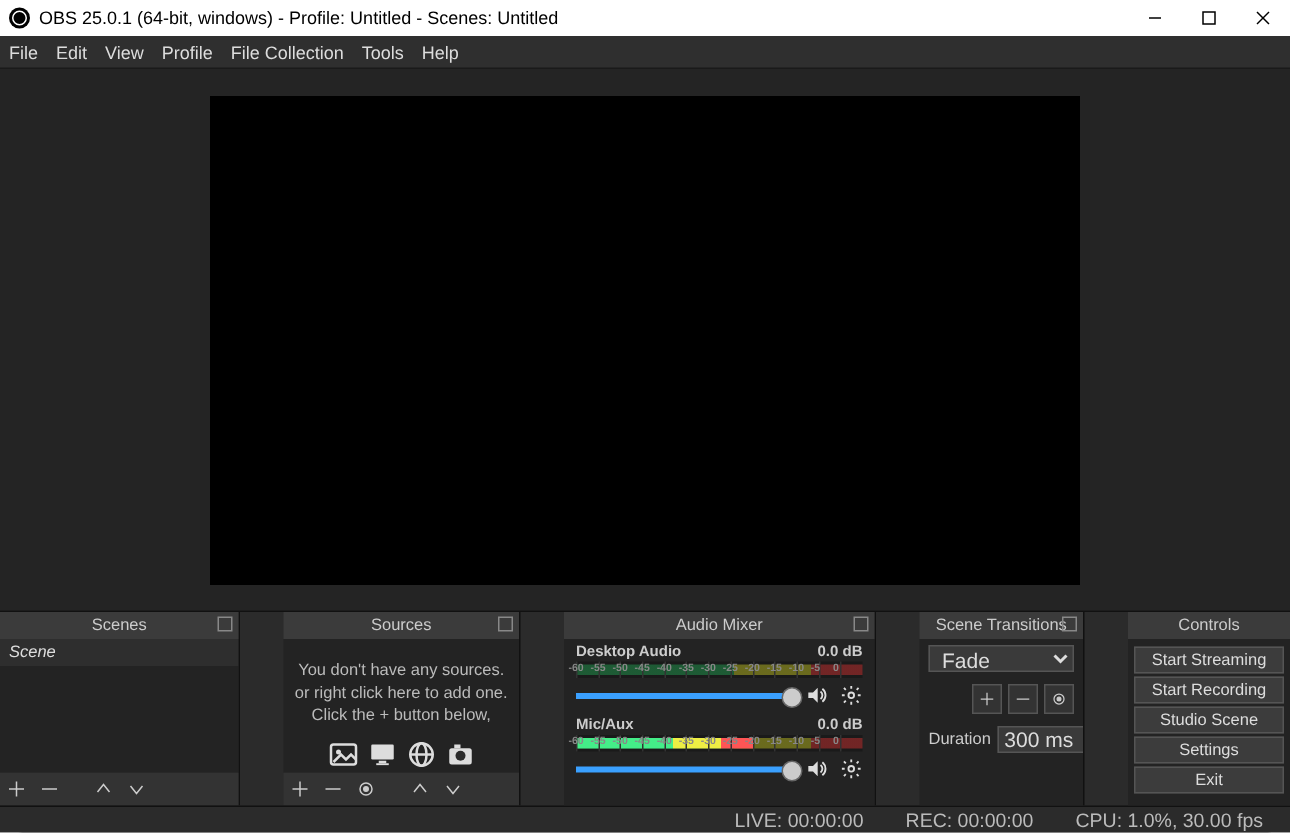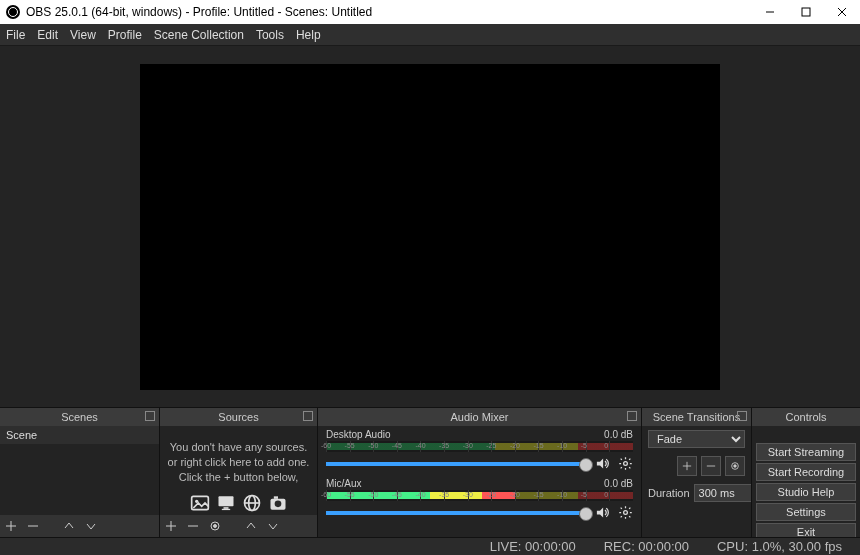--- a/index.html
+++ b/index.html
@@ -17,55 +17,55 @@
 
   
   .menubar { height: 22px; background: #2f2f2f; display: flex; align-items: center; padding: 4px 6px; gap: 12px; color: #ddd; font-size: 12px; border-bottom: 1px solid #1a1a1a; }
   .menubar span { cursor: default; }
 
   
   .preview-area { flex: 1; background: #242424; display: flex; align-items: center; justify-content: center; padding: 12px; }
   .preview { width: 580px; height: 326px; background: #000; }
 
   
-  .docks { display: flex; height: 130px; background: #2b2b2b; border-top: 1px solid #111; }
+  .docks { display: flex; height: 130px; background: #2b2b2b; border-top: 1px solid #111; gap: 29px; }
   .dock { display: flex; flex-direction: column; border-right: 1px solid #111; background: #2b2b2b; }
   .dock:last-child { border-right: none; }
   .dock-header { height: 18px; background: #3b3b3b; color: #ccc; font-size: 11px; display: flex; align-items: center; justify-content: center; position: relative; }
   .dock-header .pop { position: absolute; right: 4px; top: 3px; width: 10px; height: 10px; border: 1px solid #888; }
   .dock-body { flex: 1; background: #232323; overflow: hidden; position: relative; }
   .dock-toolbar { height: 22px; background: #333; display: flex; align-items: center; padding: 0 4px; gap: 8px; color: #ccc; }
 
   
-  .scenes .scene-item { color: #ddd; font-size: 11px; padding: 3px 6px; background: #2e2e2e; }
+  .scenes .scene-item { color: #ddd; font-size: 11px; padding: 3px 6px; background: #2e2e2e; font-style: italic; }
 
   
   .sources .empty { color: #bbb; font-size: 11px; text-align: center; padding-top: 14px; line-height: 15px; }
   .sources .iconrow { margin-top: 8px; display: flex; justify-content: center; gap: 6px; }
   .sources .bigicon { color: #ddd; }
   .sources .bigicon svg { width: 20px; height: 20px; }
 
   
   .mixer { color: #ccc; font-size: 10px; }
-  .channel { padding: 3px 8px 4px 8px; }
+  .channel { padding: 3px 8px 4px 8px; font-weight: bold; }
   .ch-top { display: flex; justify-content: space-between; }
   .meter-wrap { height: 11px; position: relative; margin-top: 1px; background: #1a1a1a; }
   .meter-ticks { position: absolute; inset: 0; display: flex; }
   .meter-ticks div { flex: 1; border-left: 1px solid #333; position: relative; }
   .meter-ticks div span { position: absolute; left: -6px; top: 1px; font-size: 7px; color: #888; }
   .meter-bar { position: absolute; left: 0; top: 2px; height: 7px; width: 100%; background: linear-gradient(to right, #2a5, #2a5 55%, #cc2 55%, #cc2 82%, #d33 82%, #d33 100%); opacity: 0.45; }
   .meter-bright { position: absolute; left: 0; top: 2px; height: 7px; background: linear-gradient(to right, #4e8, #4e8 55%, #ee4 55%, #ee4 82%, #f55 82%, #f55 100%); }
   .slider-row { display: flex; align-items: center; gap: 8px; margin-top: 4px; }
   .slider { flex: 1; height: 4px; background: #3aa0ff; position: relative; }
   .slider::after { content:""; position:absolute; right:-6px; top:-4px; width:12px; height:12px; border-radius:50%; background:#ccc; border:1px solid #666; }
   .mixer-icon svg { width: 15px; height: 15px; display:block; }
 
   
   .transitions .row { display: flex; align-items: center; padding: 4px 6px; gap: 4px; color: #ccc; font-size: 11px; }
-  .transitions select, .transitions input { background: #3a3a3a; color: #ddd; border: 1px solid #555; font-size: 11px; height: 18px; }
+  .transitions select, .transitions input { background: #3a3a3a; color: #ddd; border: 1px solid #555; font-size: 14px; height: 18px; }
   .transitions select { flex: 1; padding: 0 4px; }
   .transitions input { width: 73px; padding: 0 4px; }
   .trans-btn { width: 20px; height: 20px; display:flex; align-items:center; justify-content:center; color:#ccc; border:1px solid #555; background:#333; }
 
   
   .controls .ctrl-btn { display: block; margin: 2px auto; width: 92%; background: #3c3c3c; color: #ddd; border: 1px solid #555; font-size: 11px; text-align: center; padding: 2px 0; }
 
   
   .statusbar { height: 18px; background: #2b2b2b; border-top: 1px solid #111; color: #bbb; font-size: 13px; display: flex; align-items: center; justify-content: flex-end; gap: 28px; padding-right: 18px; }
 
@@ -98,21 +98,21 @@
           </svg>
         </div>
     </div>
   </div>
 
   <div class="menubar">
     <span>File</span>
     <span>Edit</span>
     <span>View</span>
     <span>Profile</span>
-    <span>Scene Collection</span>
+    <span>File Collection</span>
     <span>Tools</span>
     <span>Help</span>
   </div>
 
   <div class="preview-area">
     <div class="preview"></div>
   </div>
 
   <div class="docks">
 
@@ -394,24 +394,24 @@
           <span>Duration</span>
           <input value="300 ms" style="">
         </div>
       </div>
     </div>
 
     <div class="dock controls" style="width:108px">
       <div class="dock-header">
         <span>Controls</span>
       </div>
-      <div class="dock-body" style="padding-top:15px">
+      <div class="dock-body" style="padding-top:3px">
         <div class="ctrl-btn">Start Streaming</div>
         <div class="ctrl-btn">Start Recording</div>
-        <div class="ctrl-btn">Studio Help</div>
+        <div class="ctrl-btn">Studio Scene</div>
         <div class="ctrl-btn">Settings</div>
         <div class="ctrl-btn">Exit</div>
       </div>
     </div>
 
   </div>
 
   <div class="statusbar">
     <span>LIVE: 00:00:00</span>
     <span>REC: 00:00:00</span>

